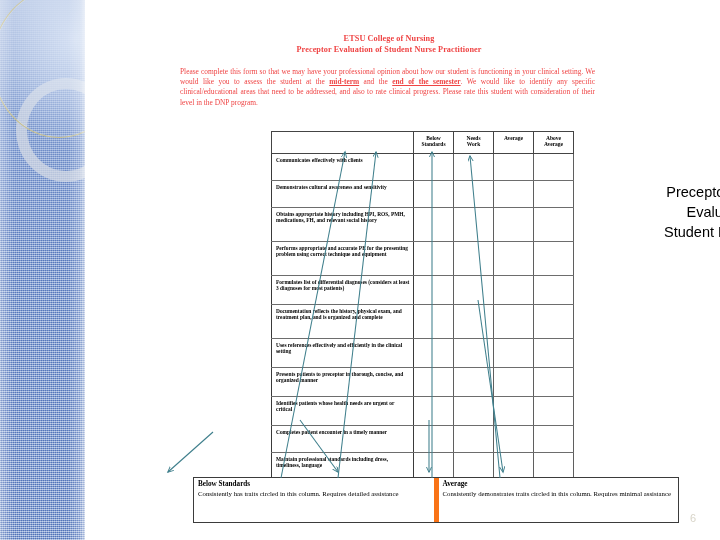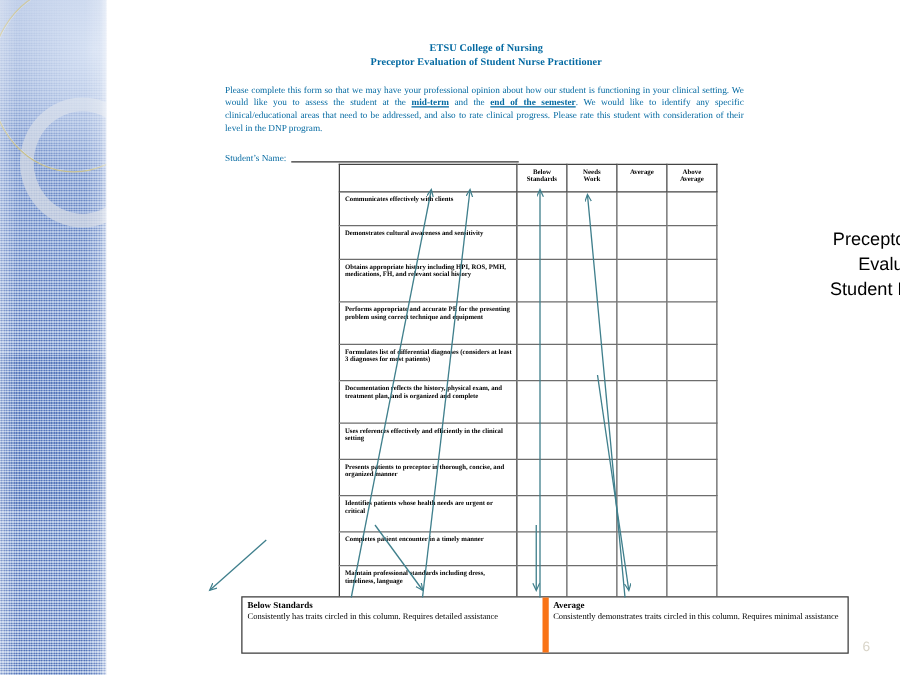--- a/index.html
+++ b/index.html
@@ -53,21 +53,21 @@
   }
 
   
   #slide-body{
     position:absolute;left:85px;top:0;width:635px;height:540px;background:#fff;
   }
 
   
   #doc{
     position:absolute;left:95px;top:34px;width:418px;
-    color:#0369a1;
+    color:#ef4444;
     font-family:Liberation Serif, serif;
   }
   .doc-title{
     text-align:center;font-weight:bold;font-size:8.2px;line-height:10.5px;
     letter-spacing:.1px;
   }
   .doc-intro{
     margin-top:12px;font-size:7.4px;line-height:10.2px;text-align:justify;
     width:415px;
   }
@@ -165,23 +165,20 @@
   <div id="doc">
     <div class="doc-title">
       <div>ETSU College of Nursing</div>
       <div>Preceptor Evaluation of Student Nurse Practitioner</div>
     </div>
 
     <div class="doc-intro">
       <span>Please complete this form so that we may have your professional opinion about how our student is functioning in your clinical setting. We would like you to assess the student at the </span><b><u>mid-term</u></b><span> and the </span><b><u>end of the semester</u></b><span>.  We would like to identify any specific clinical/educational areas that need to be addressed, and also to rate clinical progress. Please rate this student with consideration of their level in the DNP program.</span>
     </div>
 
-    <div class="student-line">
-      <span>Student’s Name:</span><span class="rule"></span>
-    </div>
   </div>
 
   <table id="eval-table">
     <colgroup>
       <col style="width:142px">
         <col style="width:40px">
         <col style="width:40px">
         <col style="width:40px">
         <col style="width:40px">
     </colgroup>

